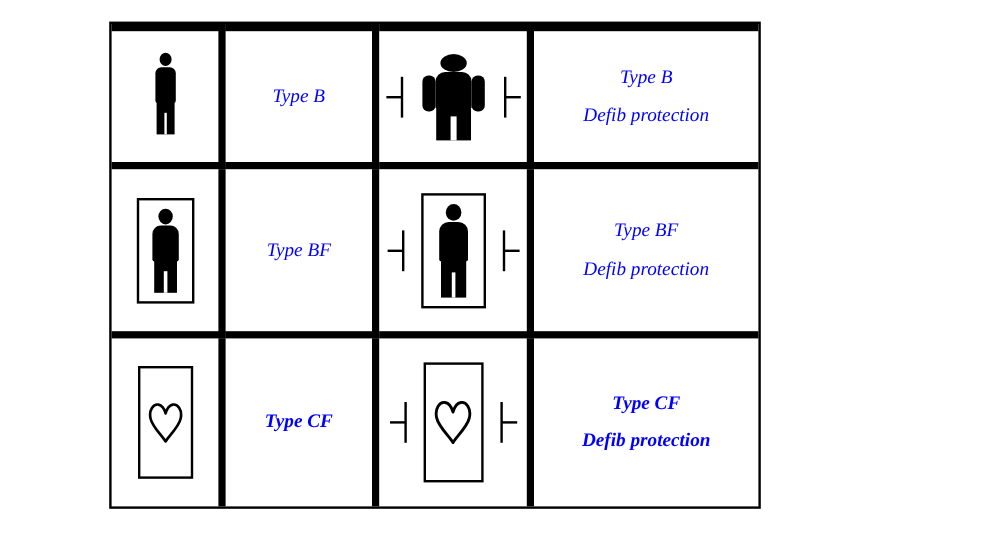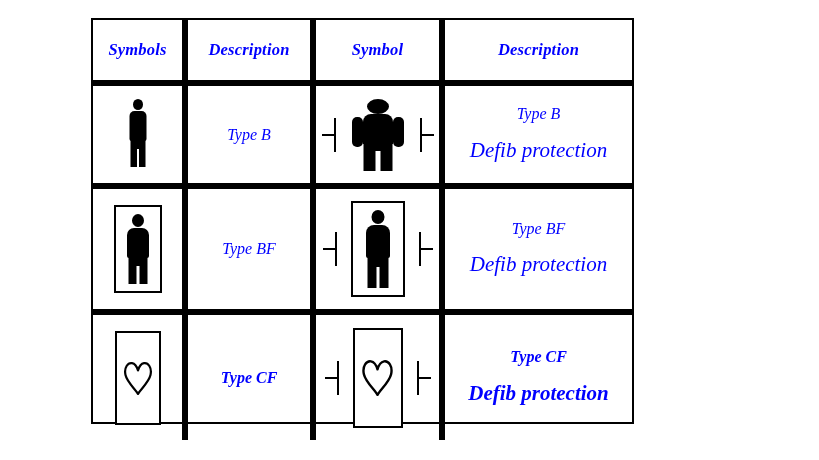--- a/index.html
+++ b/index.html
@@ -56,21 +56,21 @@
     font-size: 16.5px;
     letter-spacing: 0.2px;
   }
 
   .desc-text {
     color: #0000ff;
     font-style: italic;
     font-size: 16px;
     line-height: 1.95;
   }
-  .desc-text .line2 { font-size: 21px; }
+  .desc-text .line2 { font-size: 16px; }
 
   .row-head td { height: 60px; }
   .row-b  td { height: 97px; }
   .row-bf td { height: 120px; margin-top: 32px; }
   .row-cf td { height: 125px; }
 
   
   .pict {
     display: inline-block;
     position: relative;
@@ -198,34 +198,20 @@
 <div class="table-wrap">
   <table class="symtable">
     <colgroup>
       <col class="col-sym-a">
       <col class="col-desc-a">
       <col class="col-sym-b">
       <col class="col-desc-b">
     </colgroup>
     <tbody>
 
-      <tr class="row-head">
-        <td class="edge-left">
-          <span class="hdr-text">Symbols</span>
-        </td>
-        <td>
-          <span class="hdr-text">Description</span>
-        </td>
-        <td>
-          <span class="hdr-text">Symbol</span>
-        </td>
-        <td class="edge-right">
-          <span class="hdr-text">Description</span>
-        </td>
-      </tr>
 
       <tr class="row-b">
         <td class="edge-left">
           <span class="pict">
             <span class="person fig-thin">
               <span class="head"></span>
               <span class="body"></span>
               <span class="legs"></span>
               <span class="gap"></span>
             </span>

